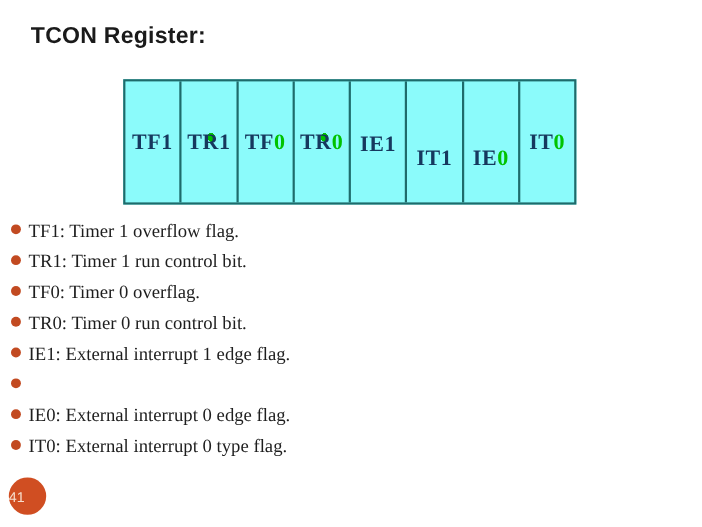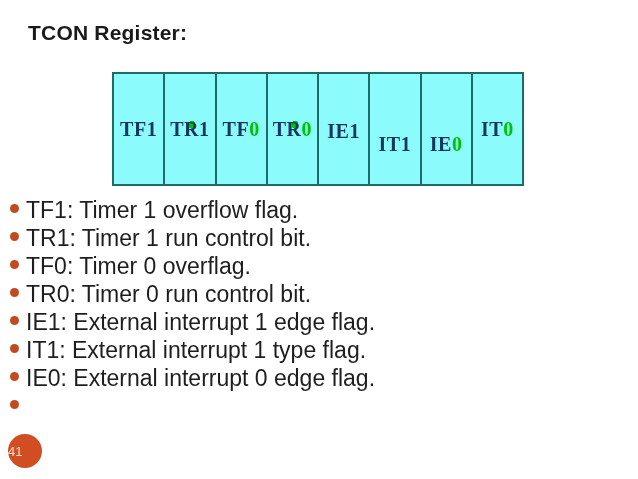--- a/index.html
+++ b/index.html
@@ -55,22 +55,22 @@
     display:flex; align-items:flex-start;
     height:28px; line-height:28px;
   }
   .dot {
     flex:0 0 auto;
     width:9px; height:9px; border-radius:50%;
     background:var(--bullet,#c24a21);
     margin:8px 7px 0 2px;
   }
   .btext {
-    font-family:Liberation Sans, sans-serif;
-    font-size:23px; color:var(--body-text,#1e1e1e);
+    font-family:Liberation Serif, serif;
+    font-size:17px; color:var(--body-text,#1e1e1e);
     white-space:nowrap;
   }
   
   .page-badge {
     position:absolute; left:8px; top:434px;
     width:34px; height:34px; border-radius:50%;
     background:var(--page-badge,#d04e22);
     display:flex; align-items:center; 
     font-family:"Liberation Sans", sans-serif;
     font-size:13px; color:var(--page-text,#f6dccb);
@@ -125,27 +125,27 @@
       <li>
         <span class="dot"></span>
         <span class="btext">TR0: Timer 0 run control bit.</span>
       </li>
       <li>
         <span class="dot"></span>
         <span class="btext">IE1: External interrupt 1 edge flag.</span>
       </li>
       <li>
         <span class="dot"></span>
-        <span class="btext">IT1: External interrupt 1 type flag.</span>
       </li>
       <li>
         <span class="dot"></span>
         <span class="btext">IE0: External interrupt 0 edge flag.</span>
       </li>
       <li>
         <span class="dot"></span>
+        <span class="btext">IT0: External interrupt 0 type flag.</span>
       </li>
     </ul>
 
   <div class="page-badge">
     <span>41</span>
   </div>
 </div>
 
 </body></html>

